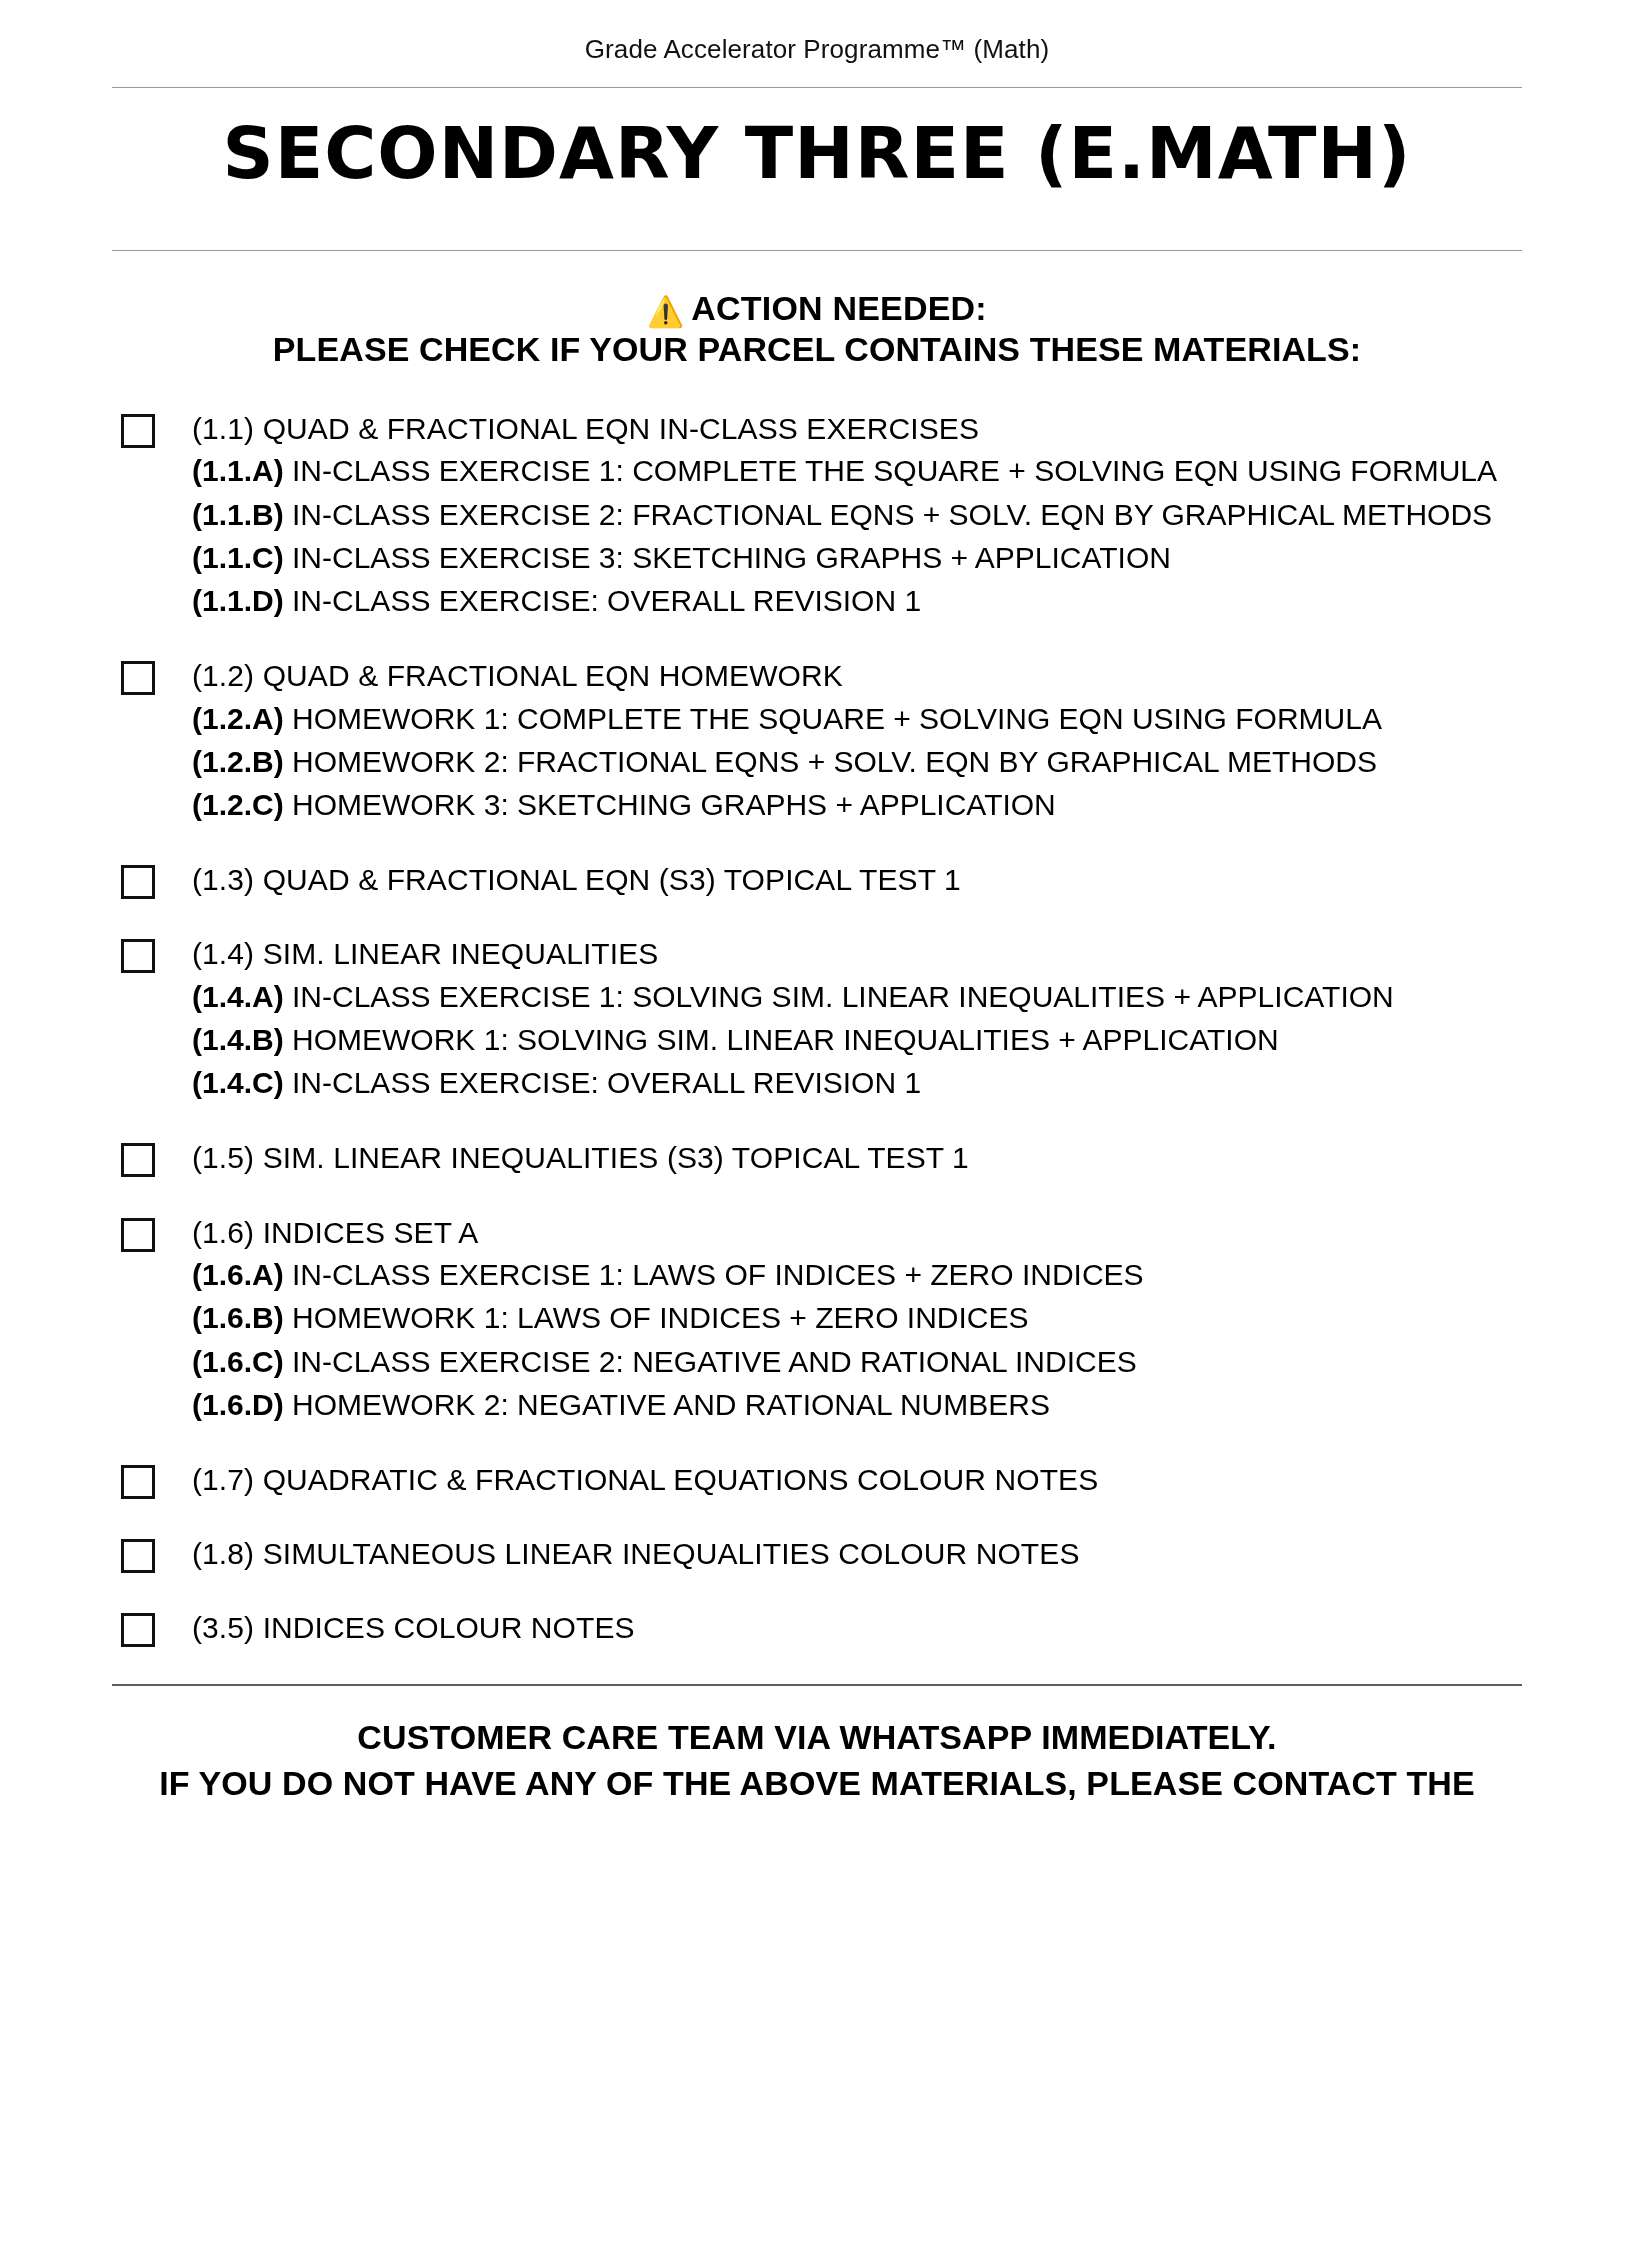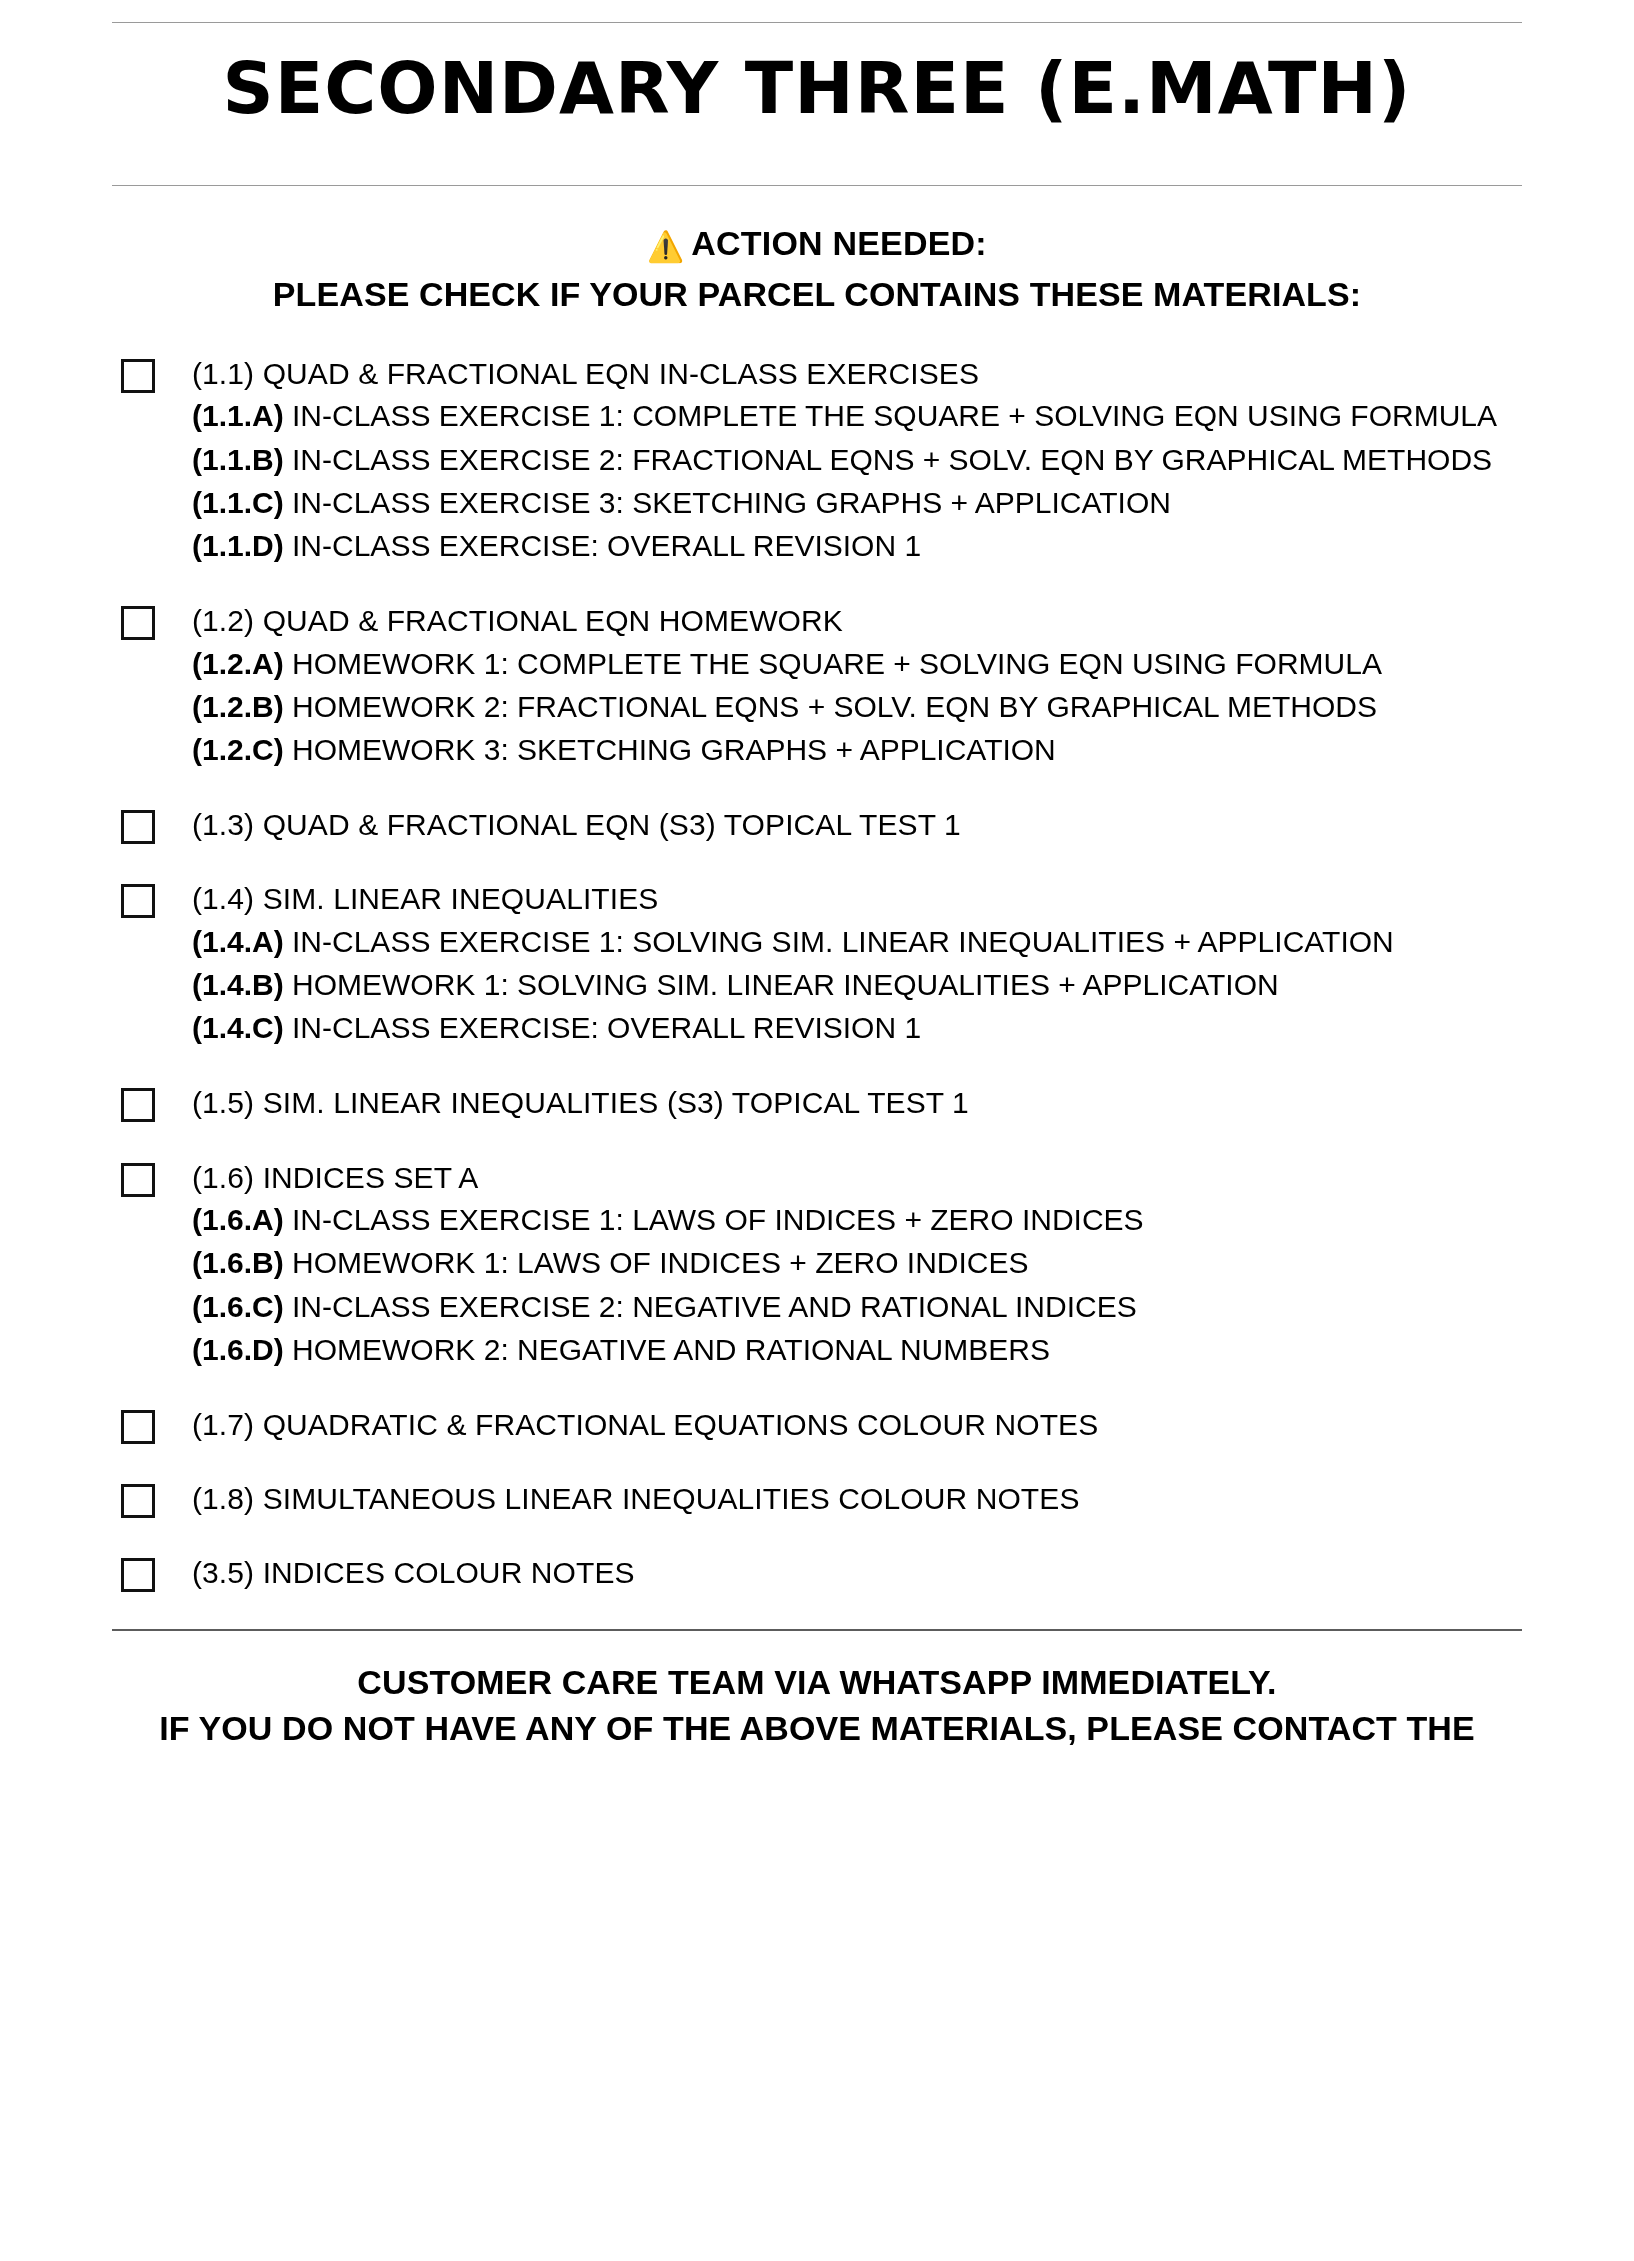--- a/index.html
+++ b/index.html
@@ -61,21 +61,21 @@
     letter-spacing: 0.2px;
   }
   .warn-icon {
     font-size: 30px;
     vertical-align: -1.3px;
     margin-right: 6.6px;
   }
   .action-sub {
     font-size: 34px;
     font-weight: 700;
-    margin-top: 11px;
+    margin-top: 1px;
     letter-spacing: 0.1px;
   }
   .items {
     margin-top: 41px;
   }
   .item {
     position: relative;
     padding-left: 80px;
     margin-bottom: 36px;
   }
@@ -121,20 +121,21 @@
     line-height: 1.35;
     margin-top: 29px;
     letter-spacing: 0.1px;
   }
 </style>
 </head>
 <body>
 
 <div class="page">
 
+  <div class="programme-line">Grade Accelerator Programme™ (Math)</div>
 
   <div class="rule"></div>
 
   <div class="title">SECONDARY THREE (E.MATH)</div>
 
 
   <div class="rule2"></div>
 
   <div class="action-block">
     <div class="action-needed">

